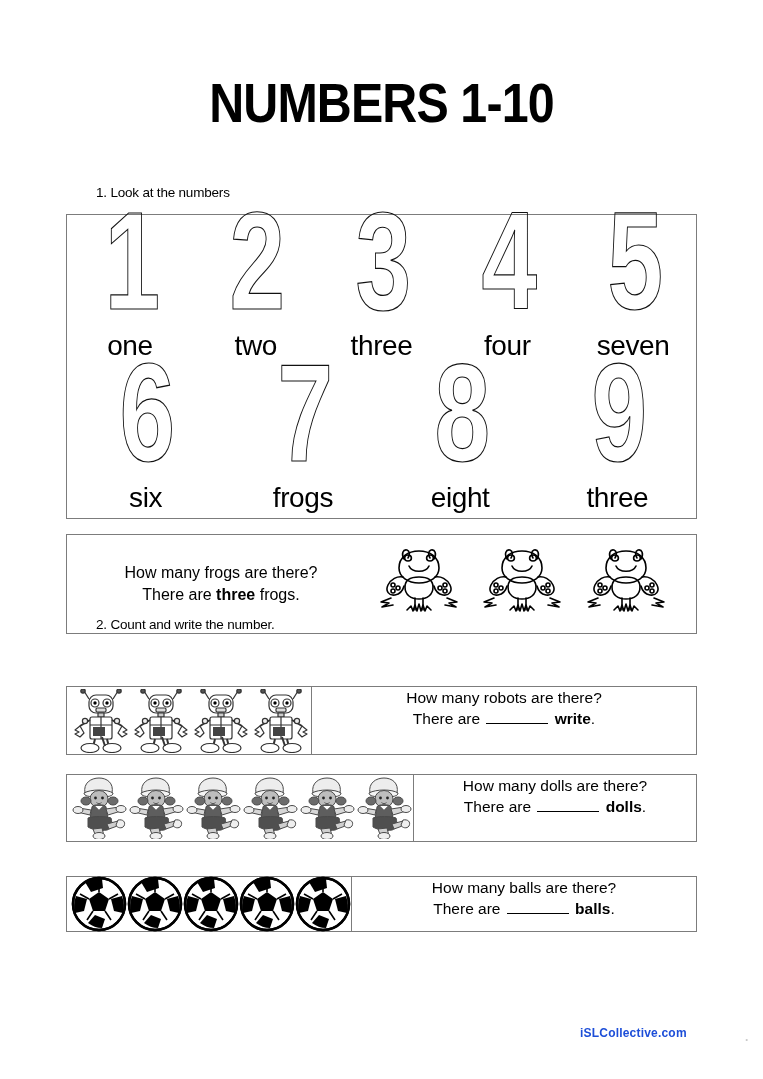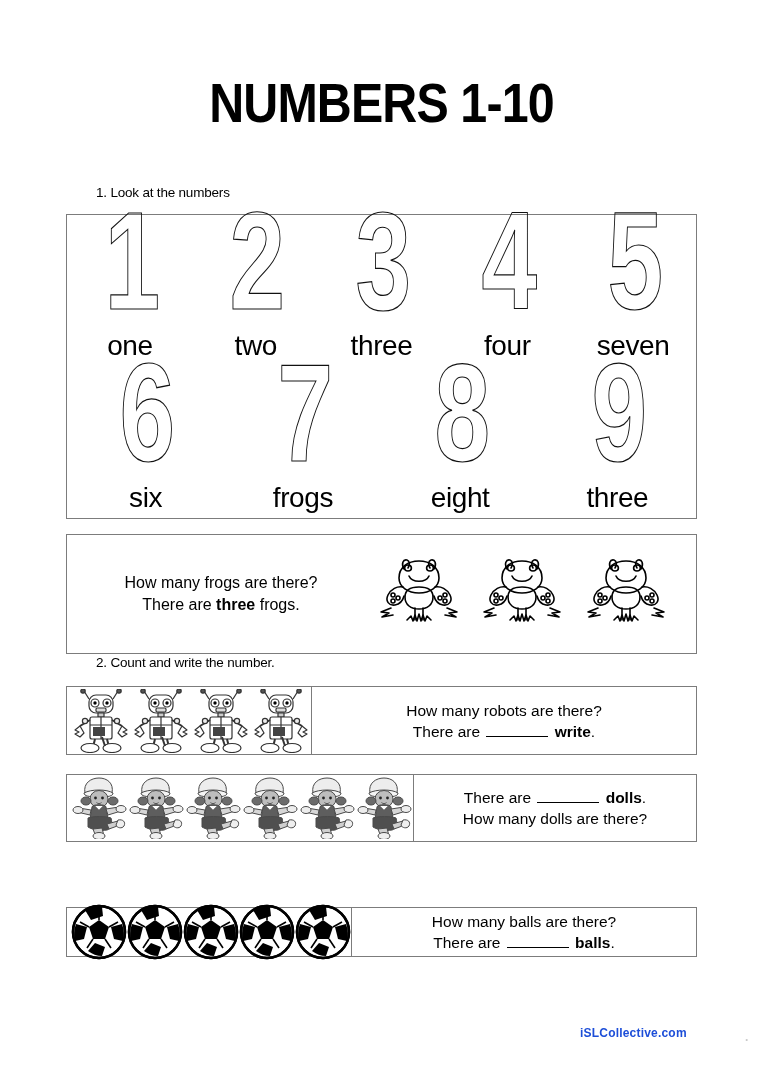--- a/index.html
+++ b/index.html
@@ -42,21 +42,21 @@
 
   
   .instr {
     position: absolute;
     font-size: 13.5px;
     letter-spacing: -0.2px;
     white-space: nowrap;
     margin-left: 24px;
   }
   .instr-1 { left: 72px; top: 185px; }
-  .instr-2 { left: 72px; top: 655px; text-align: center; }
+  .instr-2 { left: 72px; top: 617px; text-align: center; }
 
   
   .box {
     position: absolute;
     border: 1px solid #7c7c7c;
     background: #fff;
     box-sizing: border-box;
   }
 
   
@@ -103,21 +103,21 @@
   .num-word {
     font-size: 28px;
     line-height: 26px;
     letter-spacing: -0.4px;
     margin-top: 14px;
     margin-bottom: 8px;
     white-space: nowrap;
   }
 
   
-  #example-box { left: 66px; top: 534px; width: 631px; height: 120px; }
+  #example-box { left: 66px; top: 534px; width: 631px; height: 100px; }
   .example-inner {
     position: absolute;
     inset: 0;
     display: flex;
     align-items: center;
   }
   .example-text {
     width: 300px;
     text-align: center;
     font-size: 16px;
@@ -132,27 +132,27 @@
     justify-content: space-around;
     padding: 0 18px 0 0;
     box-sizing: border-box;
   }
   b { font-weight: bold; }
 
   
   .ex-row { left: 66px; width: 631px; }
   #row-robots { top: 686px; height: 69px; }
   #row-dolls  { top: 774px; height: 68px; }
-  #row-balls  { top: 907px; height: 50px; }
+  #row-balls  { top: 876px; height: 56px; }
 
   .ex-inner {
     position: absolute;
     inset: 0;
     display: flex;
-    align-items: center;
+    align-items: flex-start;
   }
   .ex-art {
     display: flex;
     align-items: center;
     height: 100%;
     padding-left: 4px;
     box-sizing: border-box;
   }
   .ex-art-cell {
     display: flex;
@@ -621,22 +621,22 @@
               <path d="M36 47 L47 44 L49 48 L38 52 Z" fill="#cfcfcf"></path>
               <path d="M47 43 C52 42 55 45 53 49 C51 52 46 51 45 48 Z" fill="#efefef"></path>
               <path d="M22 52 L25 60 L33 59 L31 51 Z" fill="#cfcfcf"></path>
               <ellipse cx="28" cy="59" rx="6" ry="3.5" fill="#efefef"></ellipse>
             </g>
           </svg>
         </span>
       </div>
       <div class="ex-divider"></div>
       <div class="ex-text">
+        <div>How many dolls are there?</div>
         <div><span>There are </span><span class="blank-line"></span> <b>dolls</b><span>.</span></div>
-        <div>How many dolls are there?</div>
       </div>
     </div>
   </div>
 
   <div class="box ex-row" id="row-balls">
     <div class="ex-inner">
       <div class="ex-art">
         <span class="ex-art-cell">
           <svg width="56" height="56" viewBox="0 0 56 56">
             <circle cx="28" cy="28" r="26" fill="#fff" stroke="#000" stroke-width="2.5"></circle>

